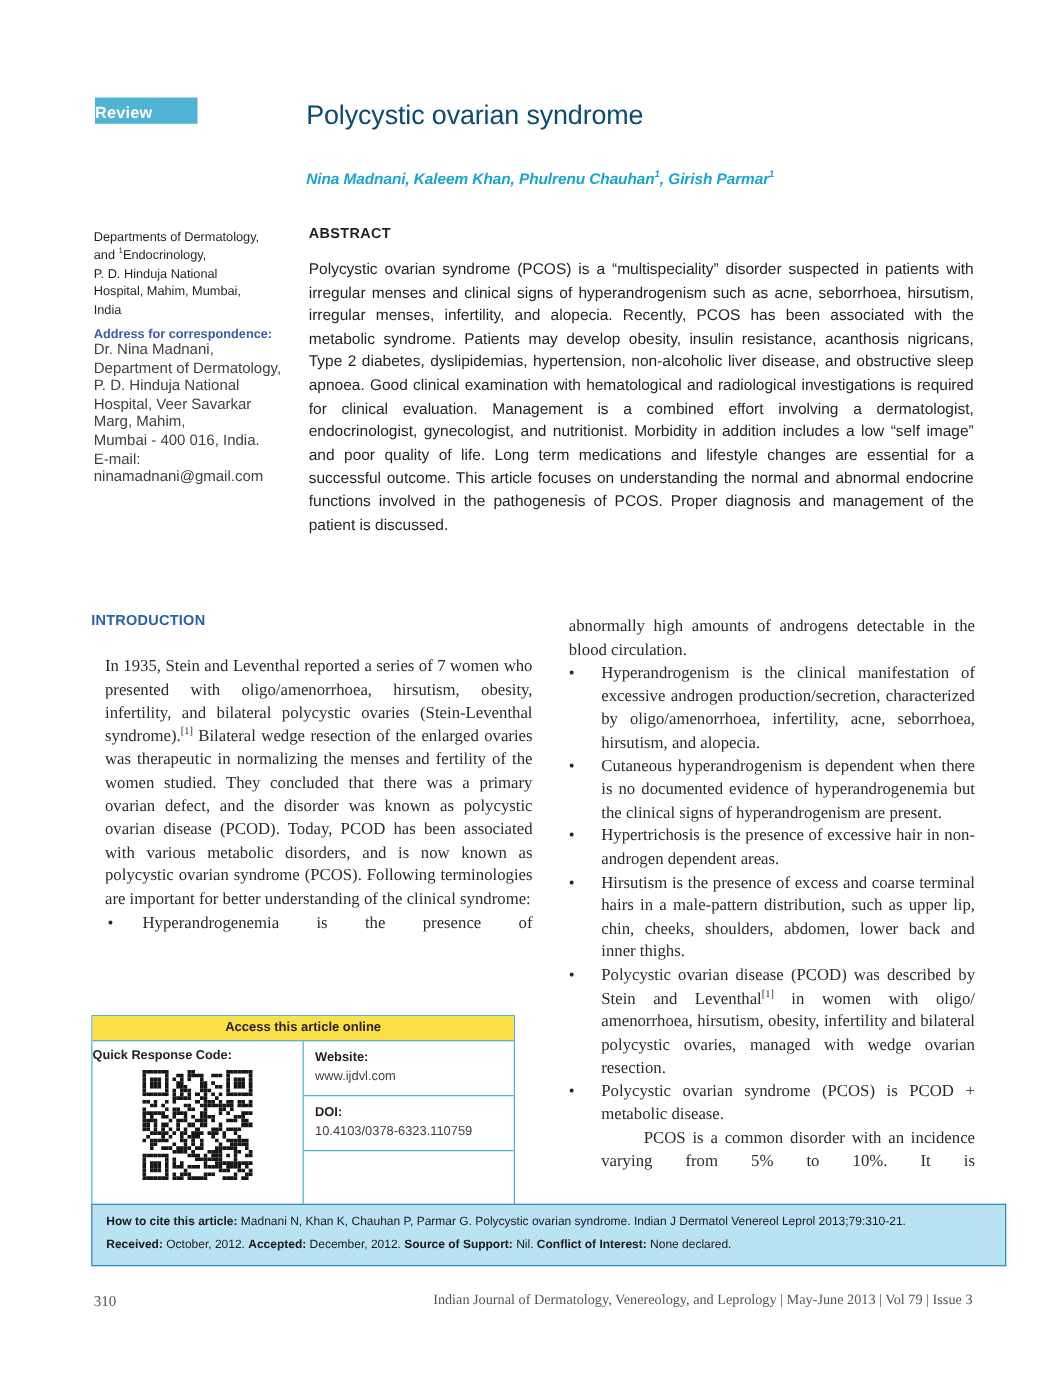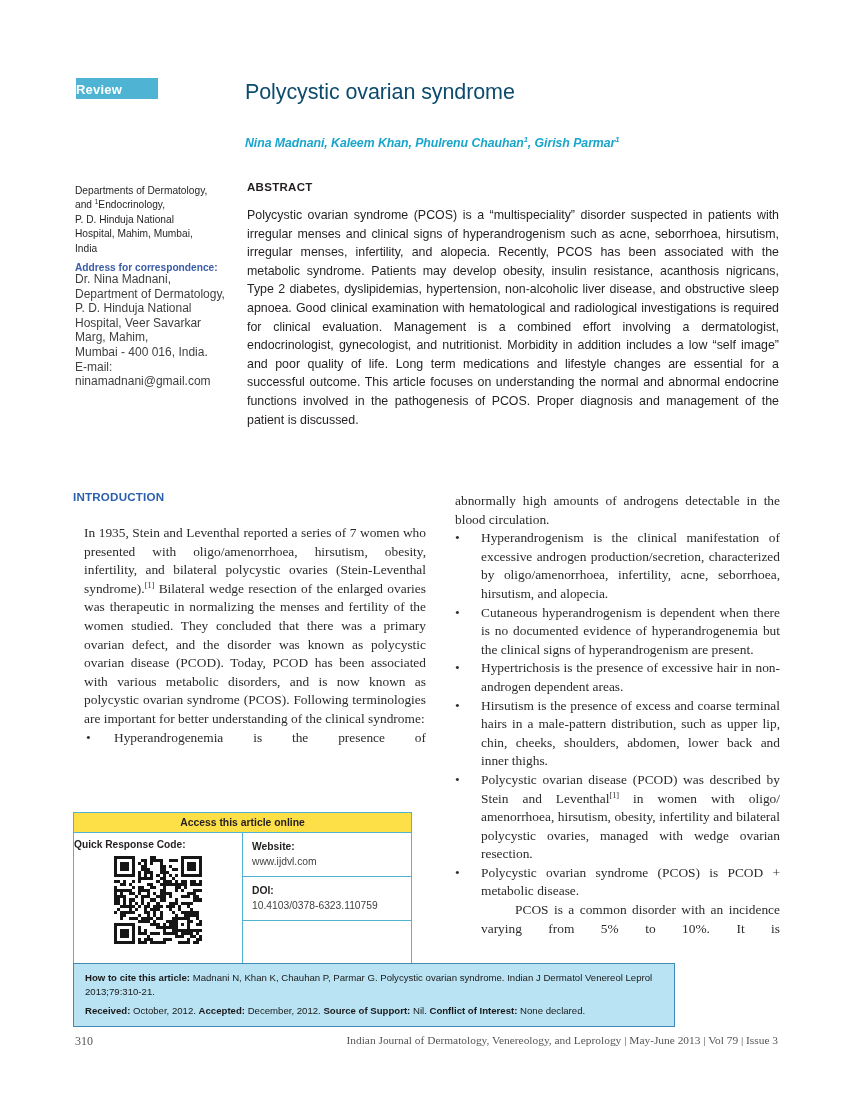--- a/index.html
+++ b/index.html
@@ -216,21 +216,21 @@
     line-height: 15px;
   }
   .ab-cell:last-child { border-bottom: none; min-height: 36px; }
   .ab-cell b { font-weight: bold; display: block; }
   .ab-cell span { color: #3f3f41; }
 
   
   .citebox {
     position: absolute;
     left: 73px; top: 963px;
-    width: 602px;
+    width: 732px;
     box-sizing: border-box;
     background: #b9e2f2;
     border: 1px solid #3f89b5;
     padding: 7px 10px 8px 11px;
     font-size: 9.6px;
     line-height: 14.4px;
     color: #1a1a1a;
   }
   .citebox b { font-weight: bold; }
   .cite-line2 { margin-top: 4px; }

